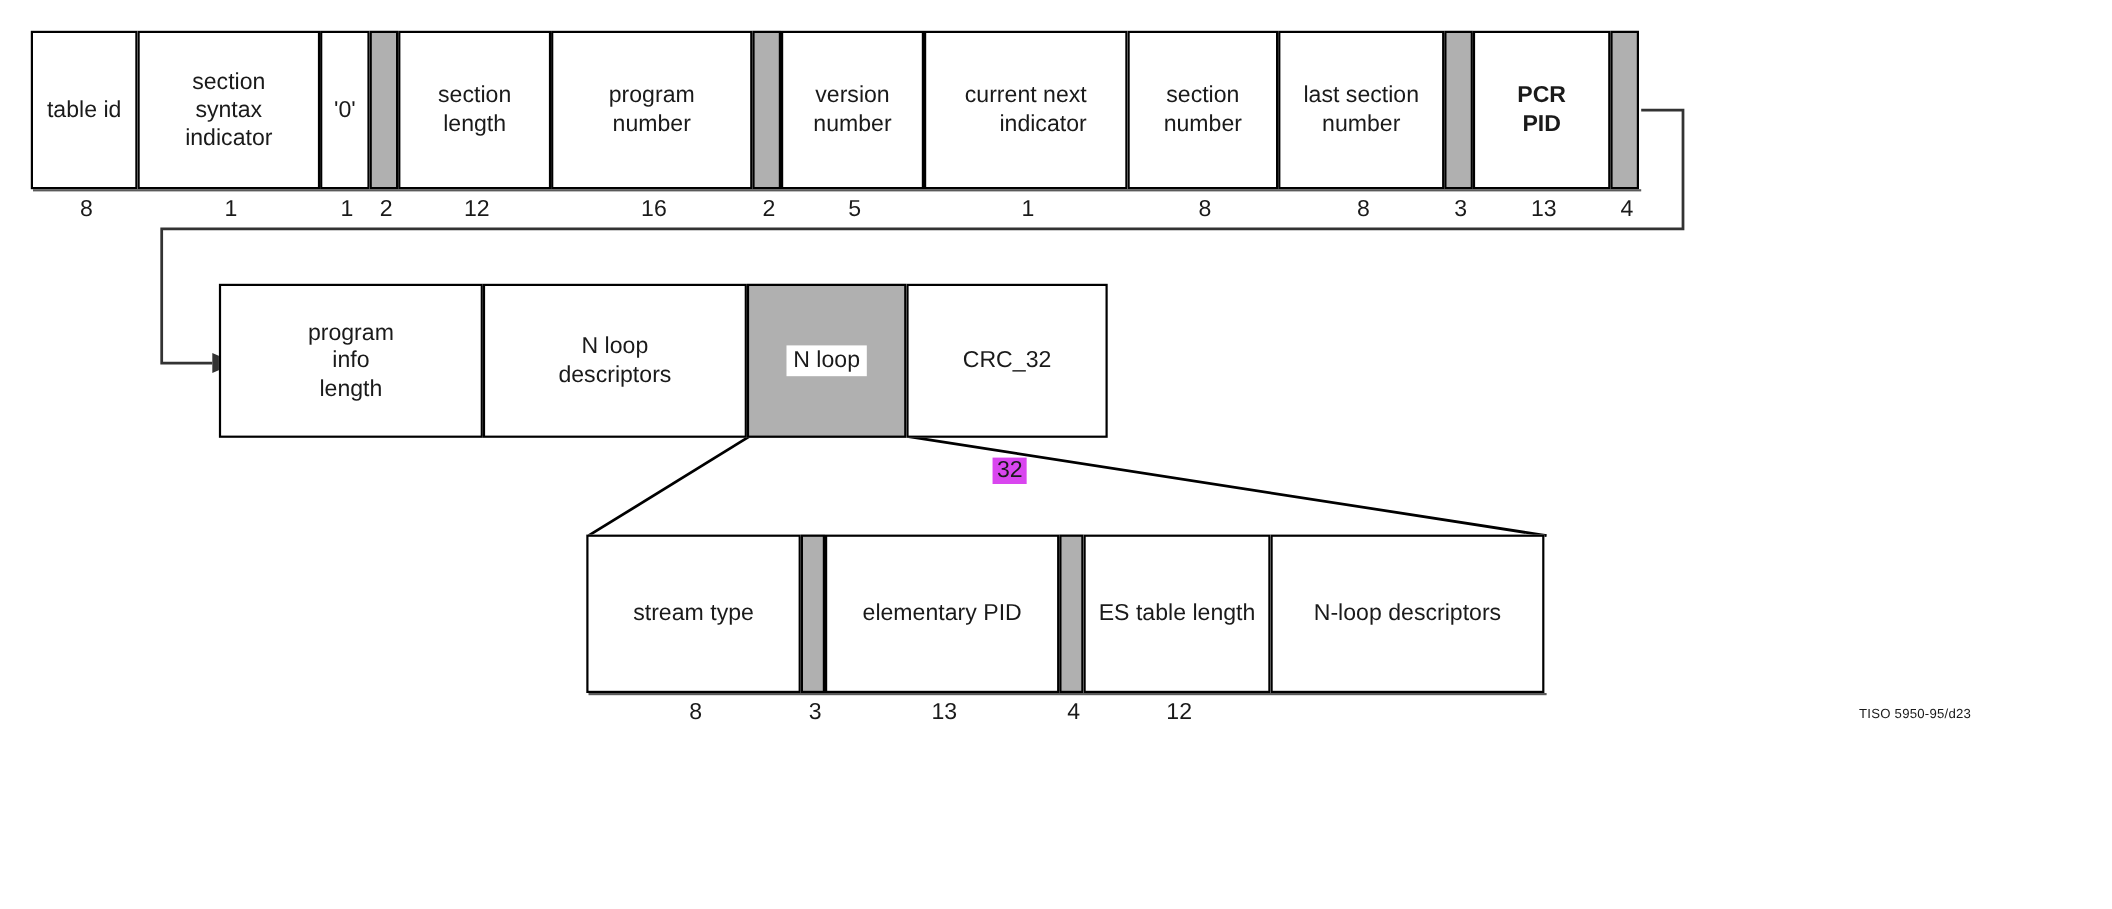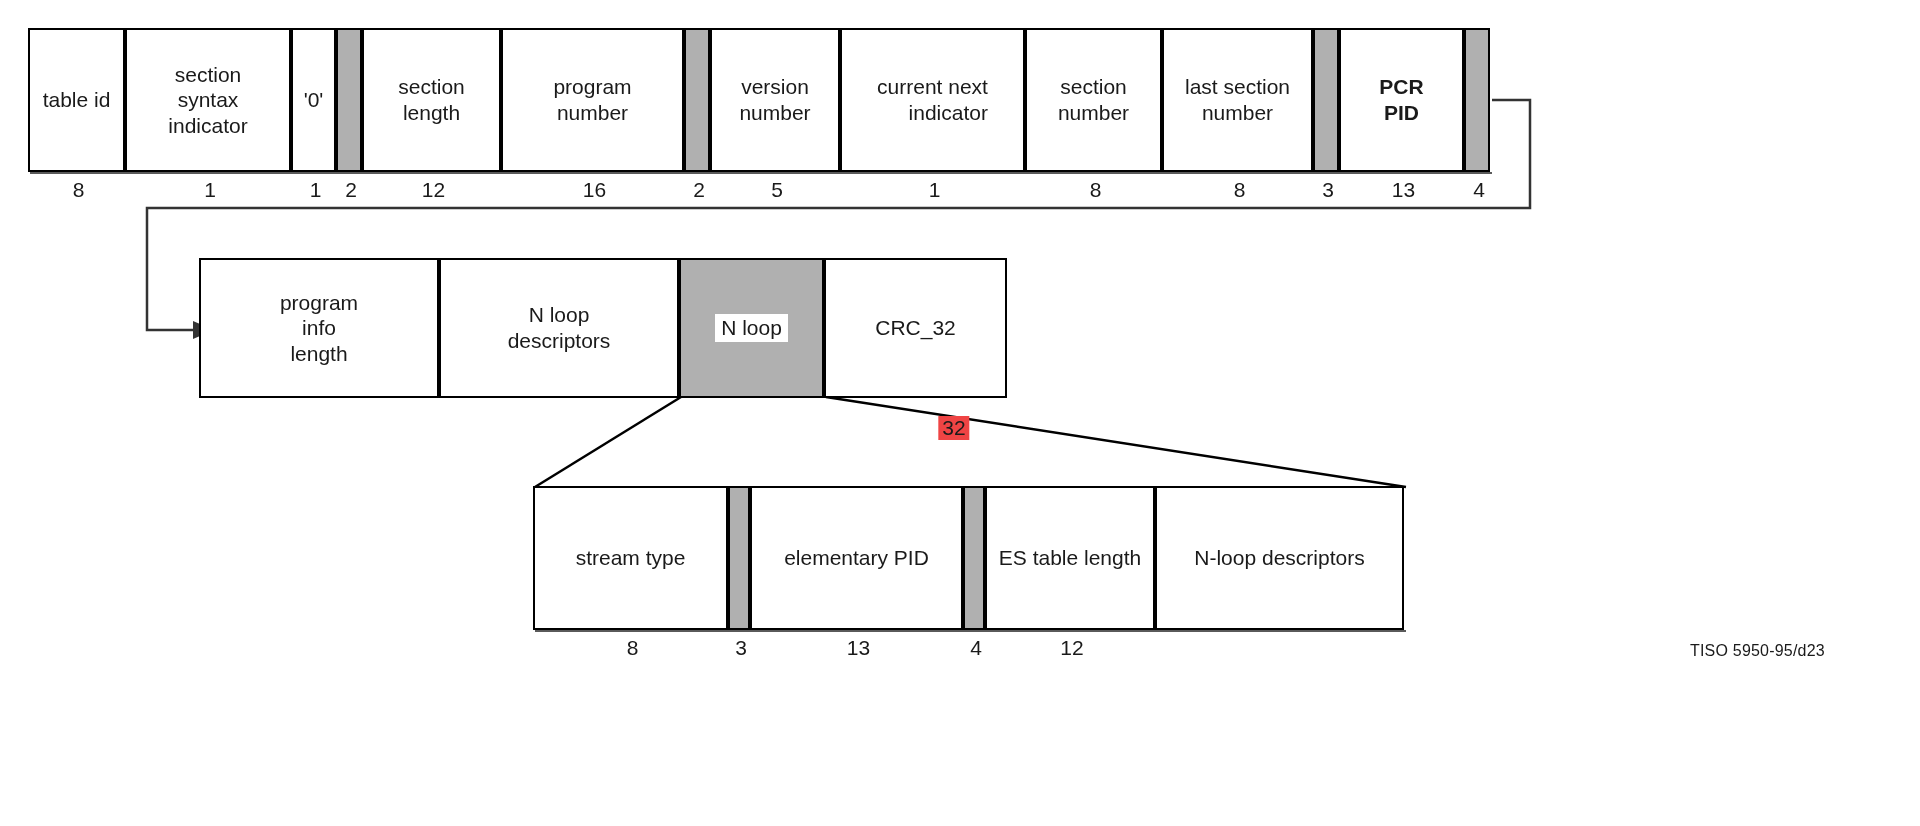--- a/index.html
+++ b/index.html
@@ -54,21 +54,21 @@
   .tag{
     background:#ffffff;
     padding:1px 6px;
     display:inline-block;
     font-size:21px;
   }
 
   
   .footcode{
     position:absolute;
-    font-size:16px;
+    font-size:12px;
     letter-spacing:0.2px;
     white-space:nowrap;
   }
   
   .watermark{
     position:absolute;
     font-size:30px;
     color:#9a9a9a;
     white-space:nowrap;
     display:flex;align-items:center;gap:8px;
@@ -166,21 +166,21 @@
 descriptors</span>
       </div>
       <div class="cell gray" style="position: absolute; left: 681px; width: 145px; height: 100%; top: 0px;">
         <span class="lbl tag">N loop</span>
       </div>
       <div class="cell" style="position: absolute; left: 826px; width: 183px; height: 100%; top: 0px;">
         <span class="lbl">CRC_32</span>
       </div>
     </div>
   <span class="widths" id="row2w" style="left:0;top:408px;width:1920px;">
-      <span style="left: 918px; top: 8px; background: #ef4444; padding: 0px 4px; margin-left: 36px;">32</span>
+      <span style="left: 918px; top: 8px; background: #d946ef; padding: 0px 4px;">32</span>
     </span>
 
   <div class="bitrow" id="row3" style="left:0;top:486px;height:144px;">
       <div class="cell" style="position: absolute; left: 535px; width: 195px; height: 100%; top: 0px;">
         <span class="lbl">stream type</span>
       </div>
       <div class="cell gray" style="position: absolute; left: 730px; width: 22px; height: 100%; top: 0px;"></div>
       <div class="cell" style="position: absolute; left: 752px; width: 213px; height: 100%; top: 0px;">
         <span class="lbl">elementary PID</span>
       </div>

